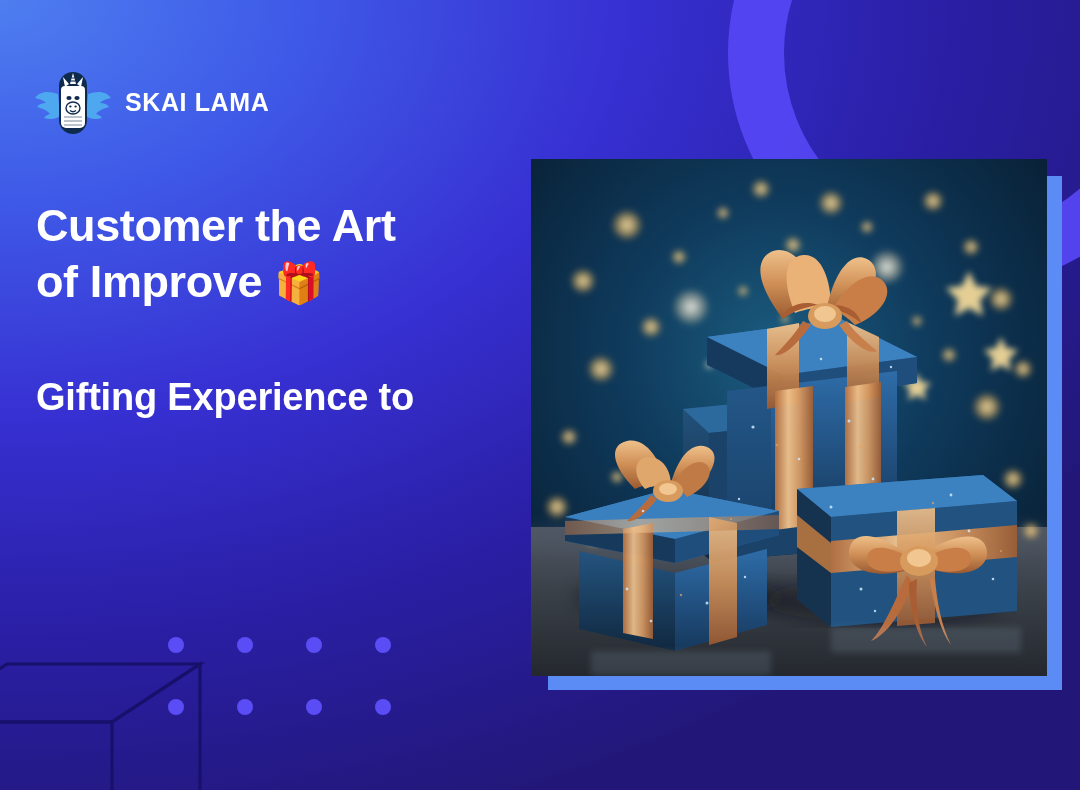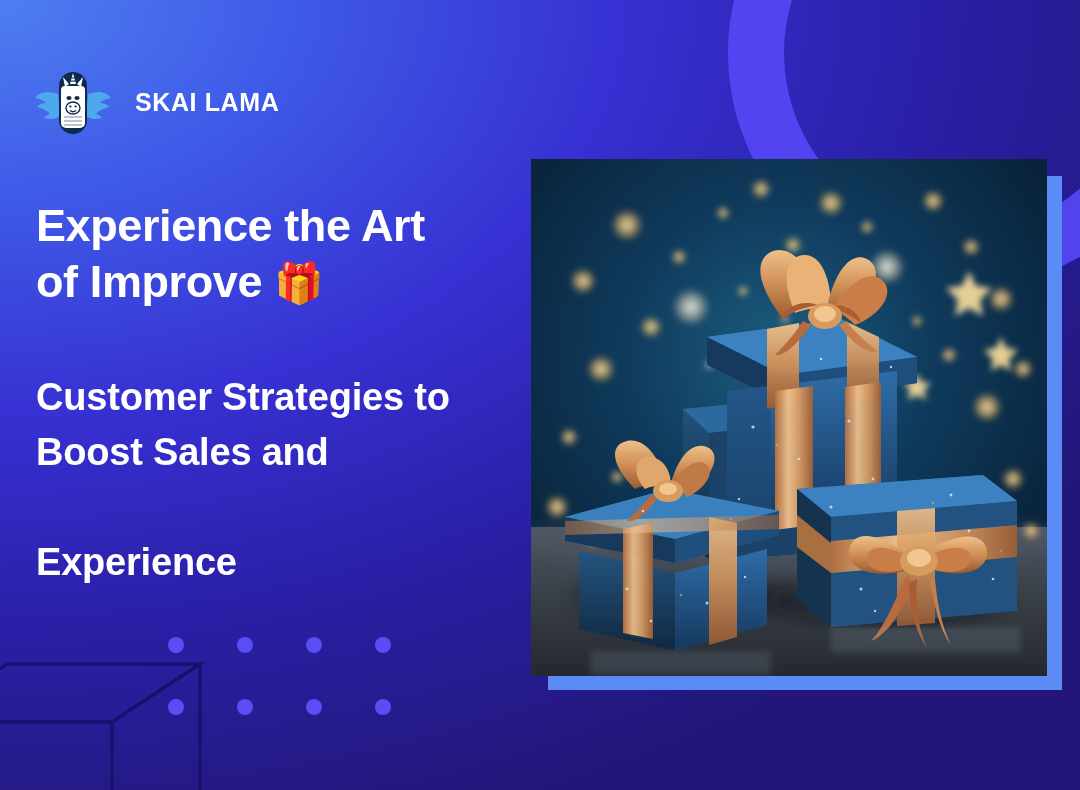--- a/index.html
+++ b/index.html
@@ -42,21 +42,21 @@
     position:absolute;
     left:-96px; top:652px;
     width:320px; height:190px;
     pointer-events:none;
   }
   .cube path, .cube line { stroke:#17116C; stroke-width:3.2; fill:none; }
 
   
   .logo {
     position:absolute; left:34px; top:68px;
-    display:flex; align-items:center; gap:23px;
+    display:flex; align-items:center; gap:13px;
   }
   .logo-mark { position:relative; width:78px; height:68px; }
   .logo-text {
     color:#FFFFFF; font-size:25px; font-weight:700;
     letter-spacing:.6px;
   }
 
   
   .copy { position:absolute; left:36px; top:198px; width:480px; }
   .headline {
@@ -126,29 +126,28 @@
         <path d="M36 42.5 q3 2.5 6 0" stroke="#0E2A4D" stroke-width="1.3" fill="none"></path>
 
         <path d="M30 49 h18 M30 53 h18 M30 57 h18" stroke="#0E2A4D" stroke-width="1" opacity=".55"></path>
       </svg>
     </div>
     <div class="logo-text">SKAI LAMA</div>
   </div>
 
   <div class="copy">
     <div class="headline">
-      <span>Experience the Art</span><br>
+      <span>Customer the Art</span><br>
       <span>of Improve</span>
       <span class="emoji">🎁</span>
     </div>
     <div class="subhead">
-      <span>Customer Strategies to</span><br>
-      <span>Boost Sales and</span><br>
+      <span>Gifting Experience to</span><br>
       <br>
-      <span>Experience</span>
+      <br>
     </div>
   </div>
 
   <div class="dots">
     <span class="dot" style="left:0px;   top:0px;"></span>
     <span class="dot" style="left:69px;  top:0px;"></span>
     <span class="dot" style="left:138px; top:0px;"></span>
     <span class="dot" style="left:207px; top:0px;"></span>
     <span class="dot" style="left:0px;   top:62px;"></span>
     <span class="dot" style="left:69px;  top:62px;"></span>

